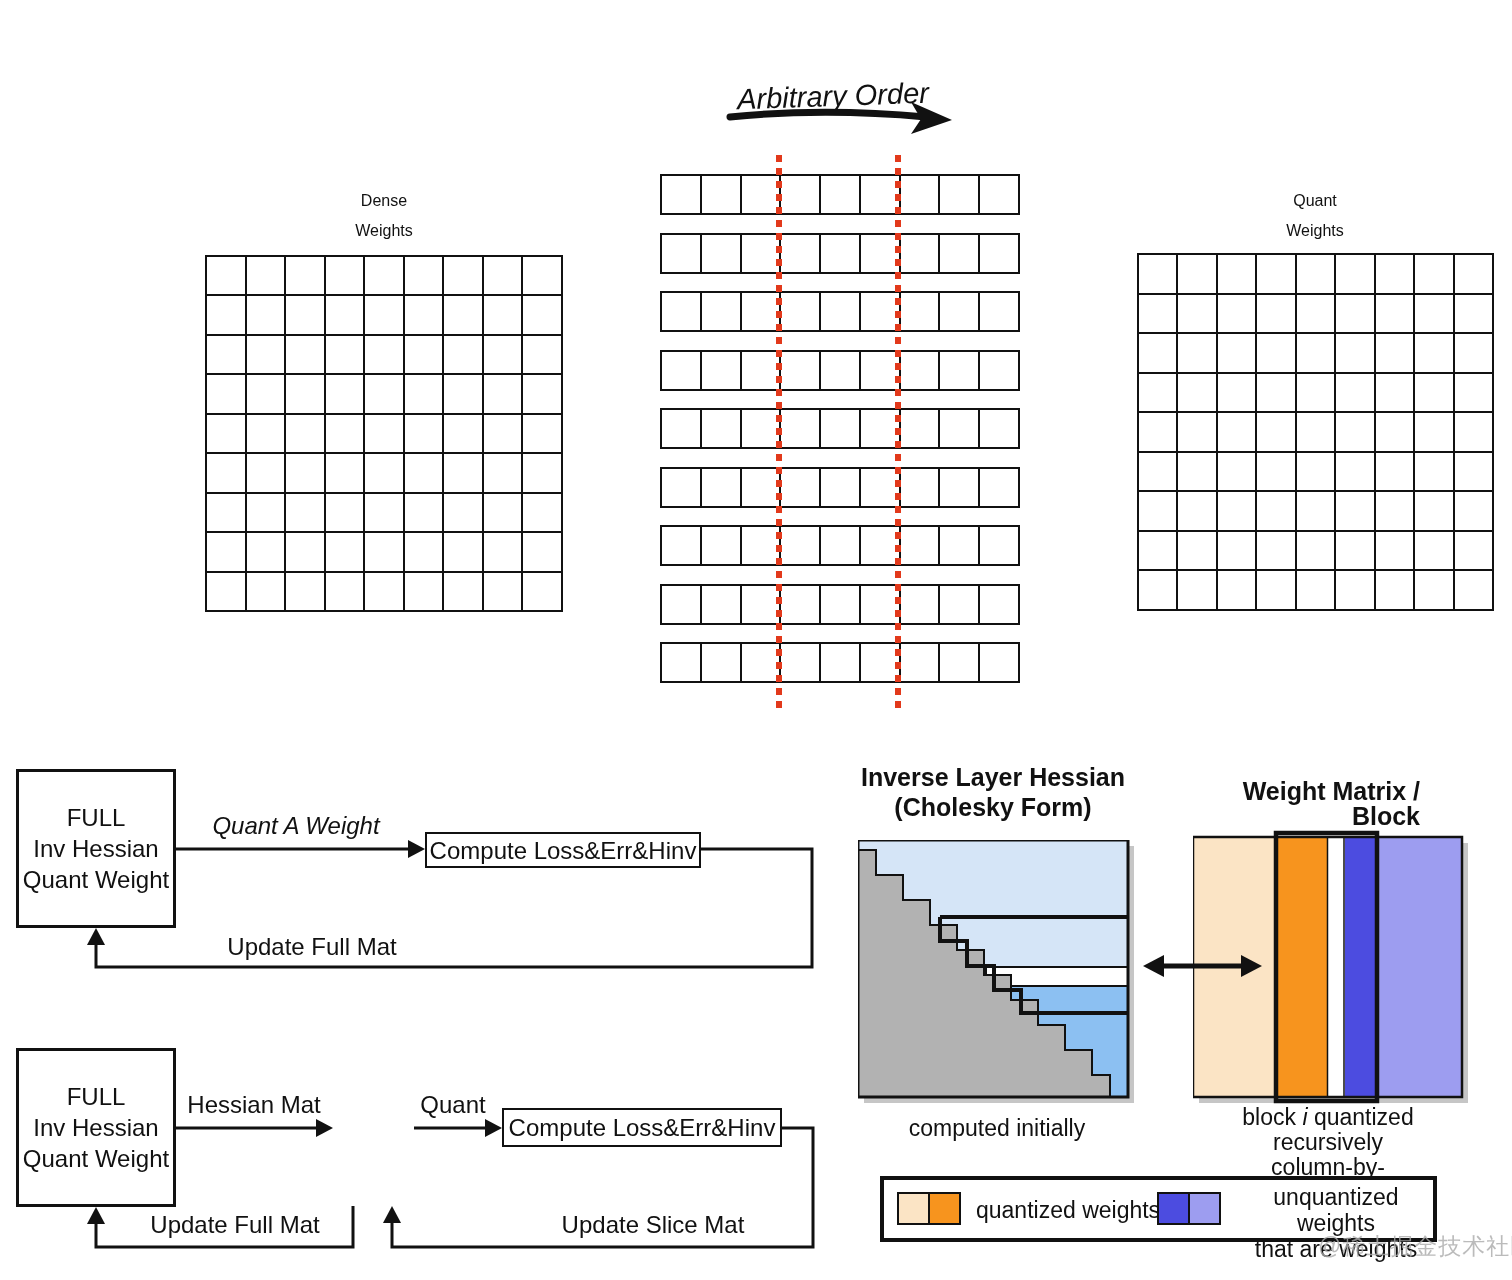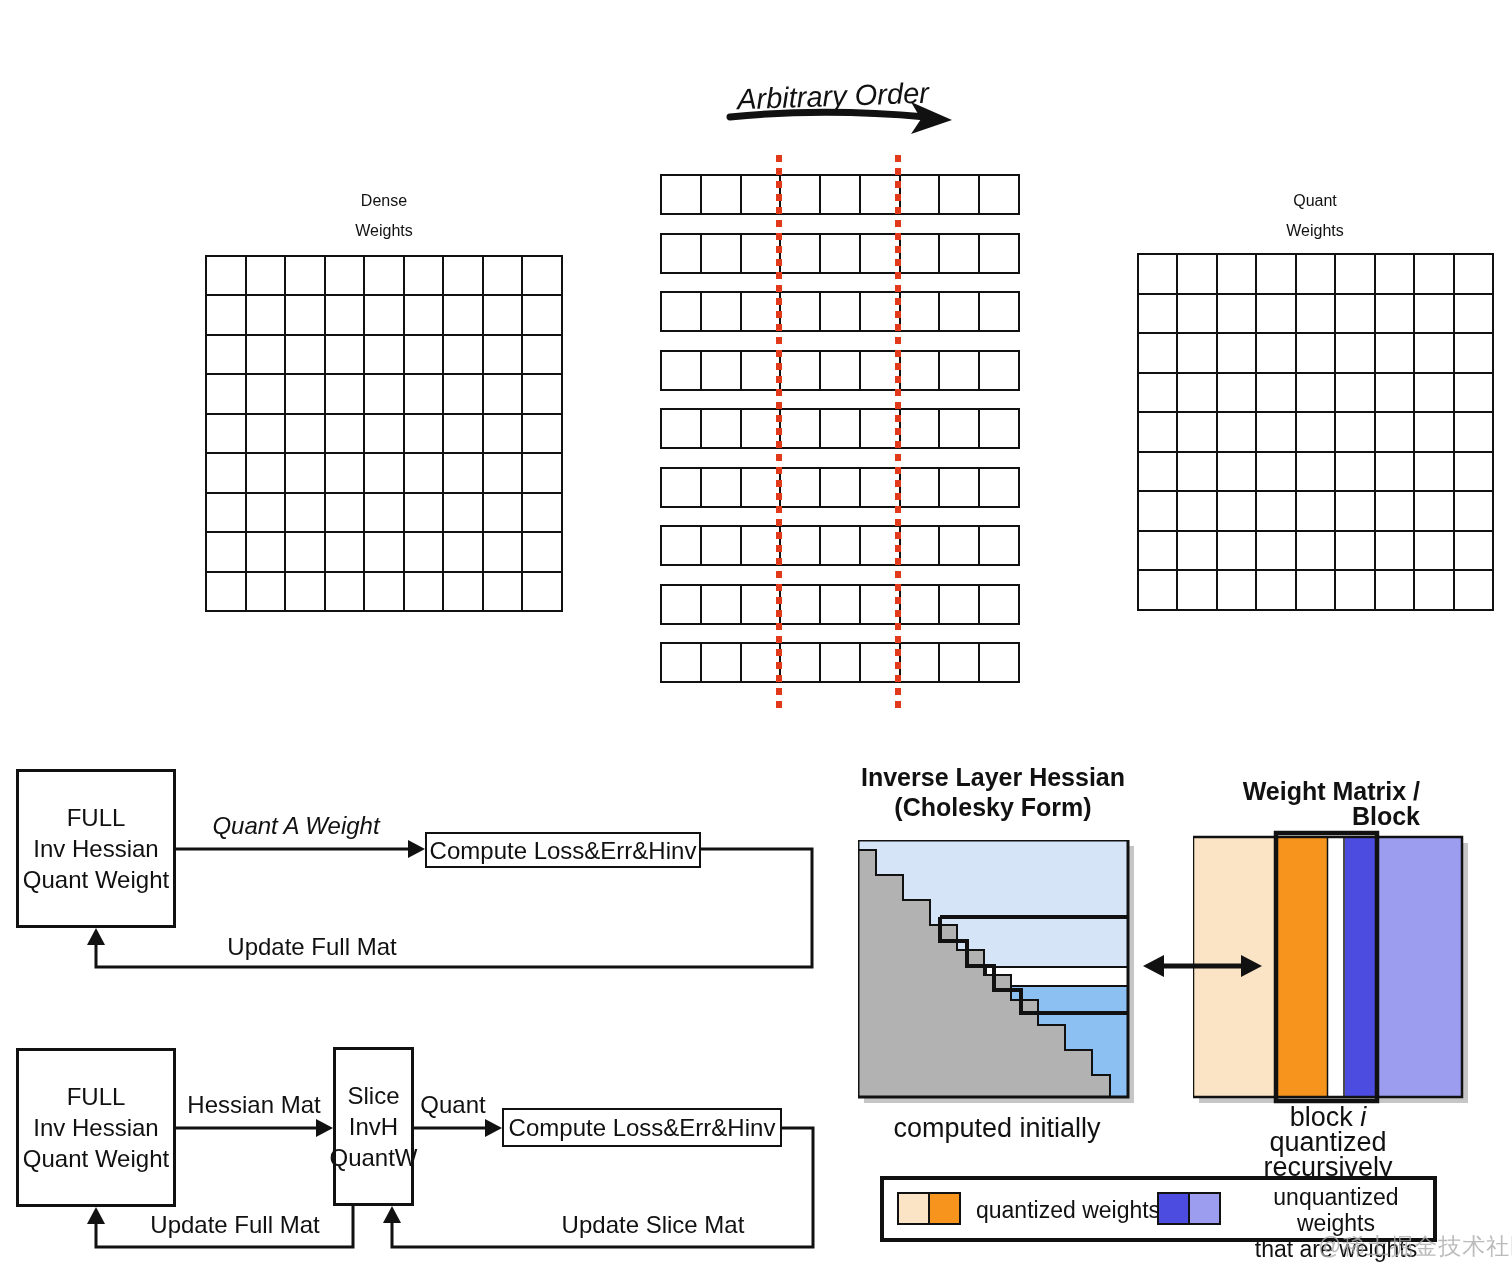--- a/index.html
+++ b/index.html
@@ -13,21 +13,21 @@
   
   .grid{background:#111;border:2px solid #111;display:grid;gap:2px;}
   .grid .cell{background:#fff;}
   .redline{width:6px;background:repeating-linear-gradient(to bottom,var(--c-red-dotted) 0 7px,transparent 7px 13px);}
   
   .fbox{border:3px solid #111;background:#fff;display:flex;flex-direction:column;
         align-items:center;justify-content:center;font-size:24px;line-height:31px;text-align:center;}
   .fbox .nw{white-space:nowrap;}
   .flabel{font-size:24px;white-space:nowrap;}
   .bold{font-weight:bold;}
-  .cap{font-size:27px;line-height:25px;}
+  .cap{font-size:23px;line-height:25px;}
   
   .legend-box{border:4px solid #111;background:#fff;}
   .swatch{width:33px;height:33px;border:2px solid #111;box-sizing:border-box;}
   .swpair{display:flex;}
   .legend-text{font-size:23px;line-height:26px;}
   .watermark{font-size:23px;letter-spacing:1px;color:var(--c-watermark-gray);opacity:.8;white-space:nowrap;}
   svg{display:block;}
   .overlay{pointer-events:none;}
 </style>
 </head>
@@ -329,25 +329,20 @@
     <div class="nw">Compute Loss&amp;Err&amp;Hinv</div>
   </div>
   <div class="abs ctr flabel" style="left:312px;top:933px;">Update Full Mat</div>
 
   <div class="abs fbox" style="left:16px;top:1048px;width:160px;height:159px;box-sizing:border-box;">
     <div class="nw">FULL</div>
     <div class="nw">Inv Hessian</div>
     <div class="nw">Quant Weight</div>
   </div>
   <div class="abs ctr flabel" style="left:254px;top:1091px;">Hessian Mat</div>
-  <div class="abs fbox" style="left:333px;top:1047px;width:81px;height:159px;box-sizing:border-box;">
-    <div class="nw">Slice</div>
-    <div class="nw">InvH</div>
-    <div class="nw">QuantW</div>
-  </div>
   <div class="abs ctr flabel" style="left:453px;top:1091px;">Quant</div>
   <div class="abs fbox" style="left:502px;top:1108px;width:280px;height:39px;box-sizing:border-box;border-width:2.5px;">
     <div class="nw">Compute Loss&amp;Err&amp;Hinv</div>
   </div>
   <div class="abs ctr flabel" style="left:235px;top:1211px;">Update Full Mat</div>
   <div class="abs ctr flabel" style="left:653px;top:1211px;">Update Slice Mat</div>
 
   <div class="abs ctr cap bold" style="left:993px;top:762px;font-size:25px;line-height:30px;">
     <div>Inverse Layer Hessian</div>
     <div>(Cholesky Form)</div>

